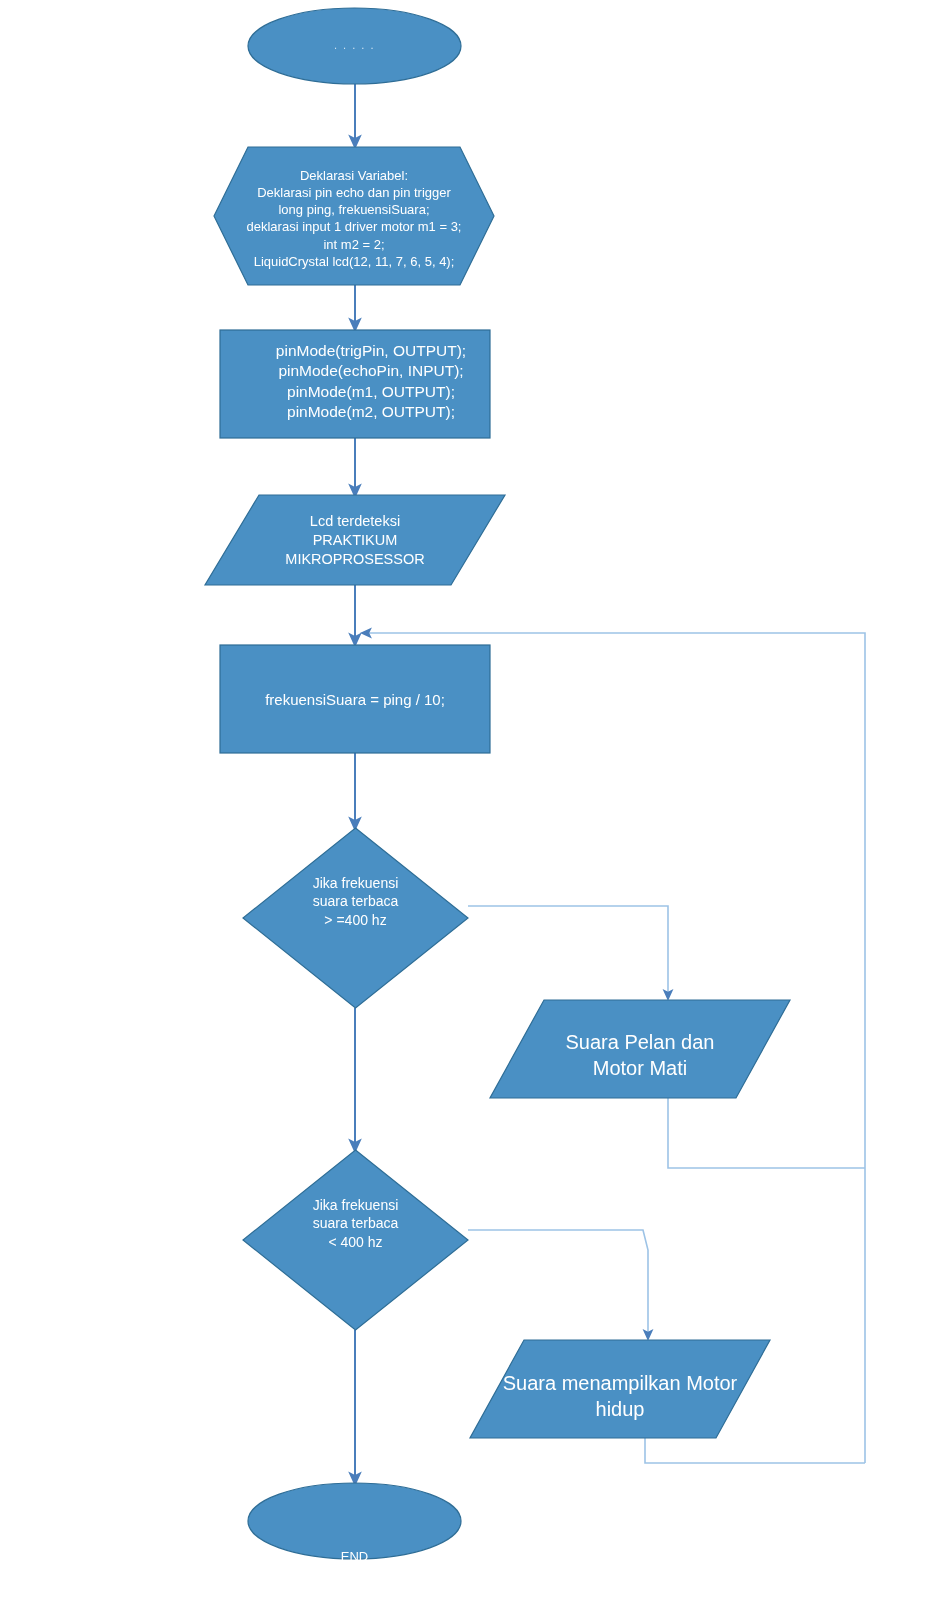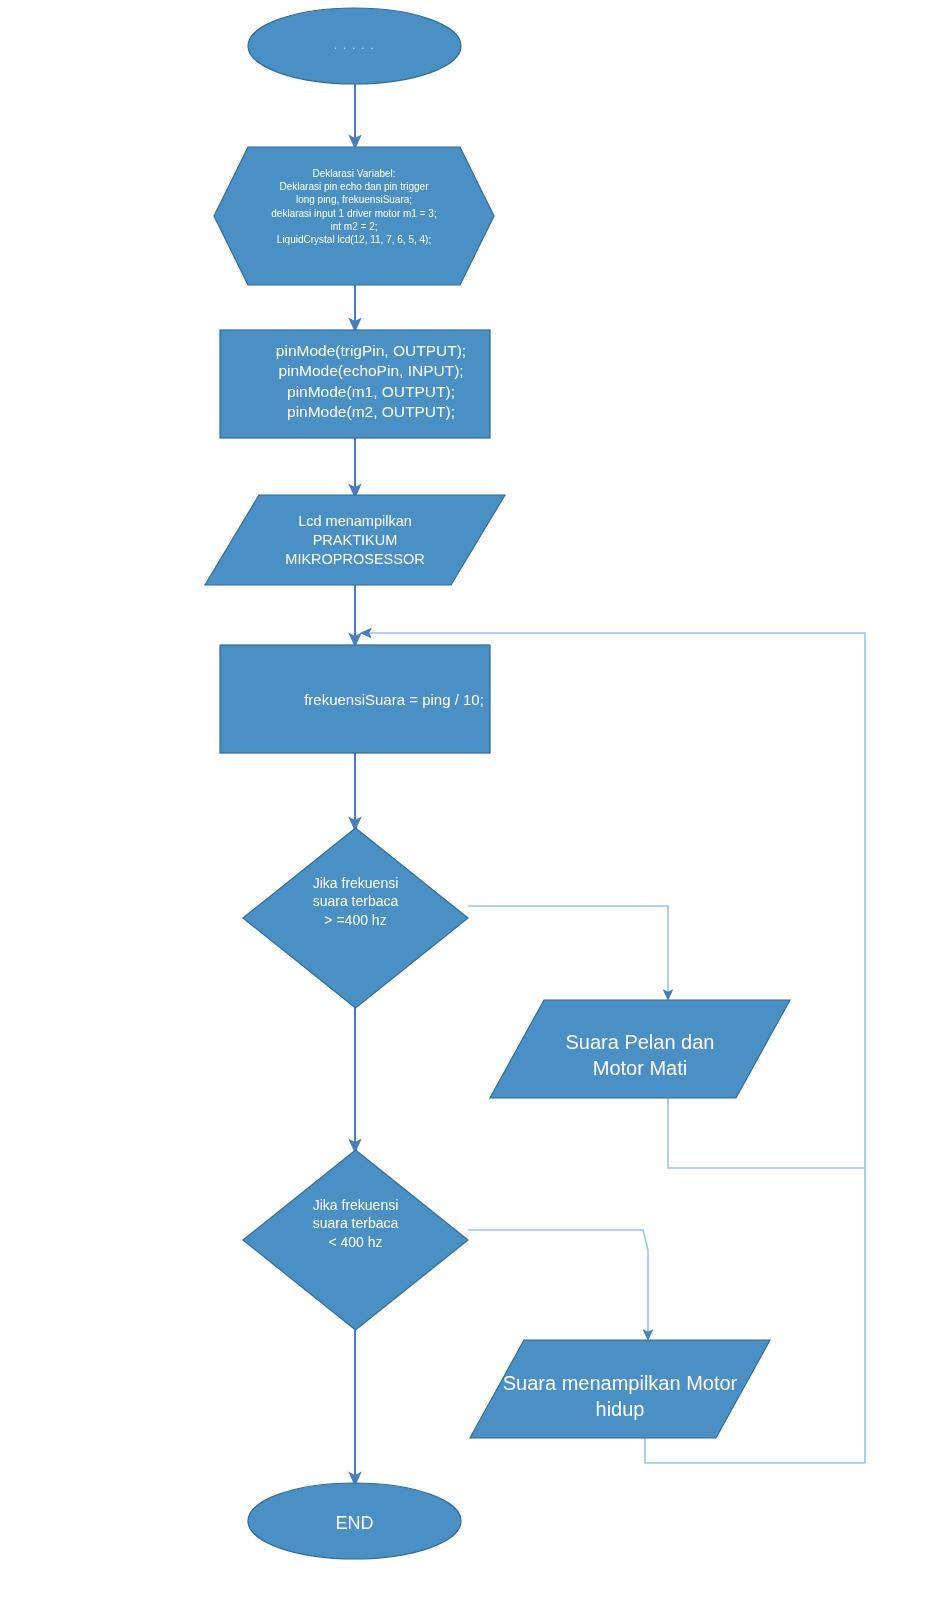--- a/index.html
+++ b/index.html
@@ -32,40 +32,40 @@
     white-space: pre-line;
     pointer-events: none;
     -webkit-font-smoothing: antialiased;
   }
   .lbl-start {
     font-size: 11px;
     color: #cfe2f3;
     letter-spacing: 1.5px;
   }
   .lbl-decl {
-    font-size: 10px;
+    font-size: 13px;
   }
   .lbl-pinmode {
     font-size: 15.5px;
   }
   .lbl-lcd {
     font-size: 14.5px;
   }
   .lbl-freq {
     font-size: 15px;
-    padding-left: 39px;
   }
   .lbl-diamond {
     font-size: 14px;
   }
   .lbl-par {
     font-size: 20px;
   }
   .lbl-end {
-    font-size: 18px;
+    font-size: 13px;
+    margin-top: 36px;
   }
 </style>
 </head>
 <body>
 
 <div id="canvas">
 
   <svg id="flow-svg" viewBox="0 0 931 1600">
     <defs>
       <marker id="arrowhead" markerWidth="9" markerHeight="9" refX="4.2" refY="4.2" orient="auto" markerUnits="strokeWidth">
@@ -134,21 +134,21 @@
 long ping, frekuensiSuara;
 deklarasi input 1 driver motor  m1 = 3;
 int m2 = 2;
 LiquidCrystal lcd(12, 11, 7, 6, 5, 4);</div>
 
   <div class="node-label lbl-pinmode" style="left:220px; top:341px; width:302px;">pinMode(trigPin, OUTPUT);
 pinMode(echoPin, INPUT);
 pinMode(m1, OUTPUT);
 pinMode(m2, OUTPUT);</div>
 
-  <div class="node-label lbl-lcd" style="left:205px; top:512px; width:300px;">Lcd menampilkan
+  <div class="node-label lbl-lcd" style="left:205px; top:512px; width:300px;">Lcd terdeteksi
 PRAKTIKUM
 MIKROPROSESSOR</div>
 
   <div class="node-label lbl-freq" style="left:220px; top:690px; width:270px;">frekuensiSuara = ping / 10;</div>
 
   <div class="node-label lbl-diamond" style="left:243px; top:874px; width:225px;">Jika frekuensi
 suara terbaca
 &gt; =400 hz</div>
 
   <div class="node-label lbl-par" style="left:490px; top:1029px; width:300px;">Suara Pelan dan

